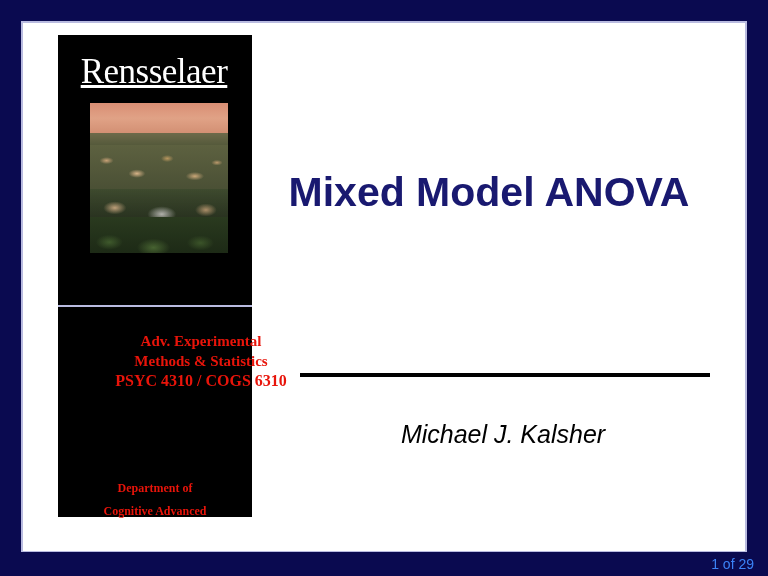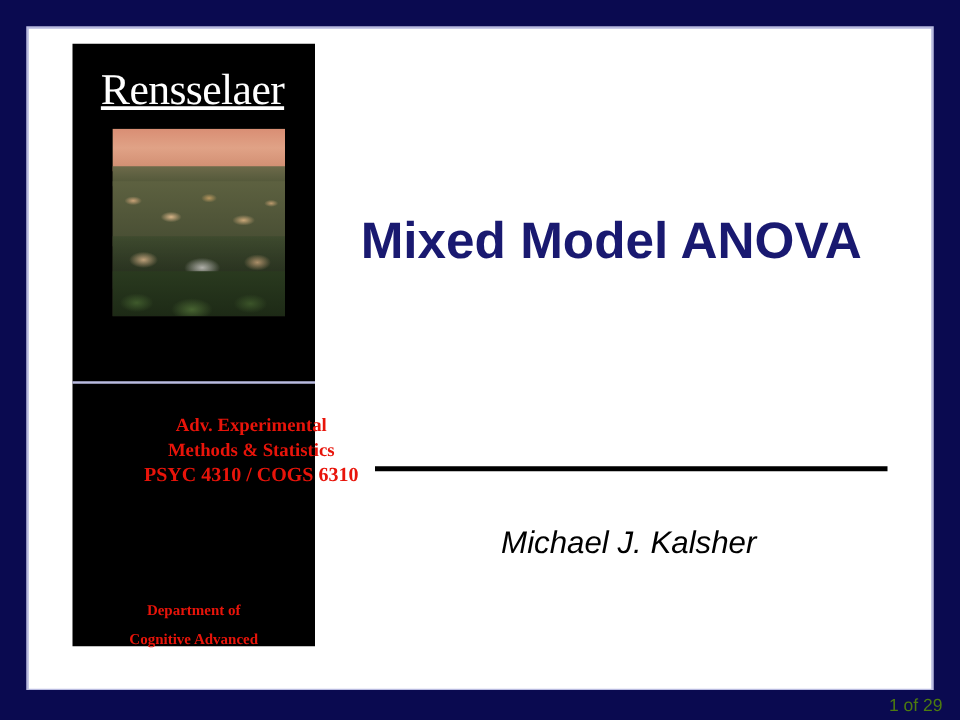--- a/index.html
+++ b/index.html
@@ -231,21 +231,21 @@
   }
   .footer-course { width: 120px; }
   .footer-center { width: 260px; }
   .footer-copy   { width: 200px; }
 
   
   .page-indicator {
     position: absolute;
     right: 14px;
     bottom: 3px;
-    color: #4d7c0f;
+    color: #3b82f6;
     font-family: "Liberation Sans", sans-serif;
     font-size: 14px;
     line-height: 18px;
     white-space: nowrap;
   }
 </style>
 </head>
 <body>
 
 <div class="viewer">

